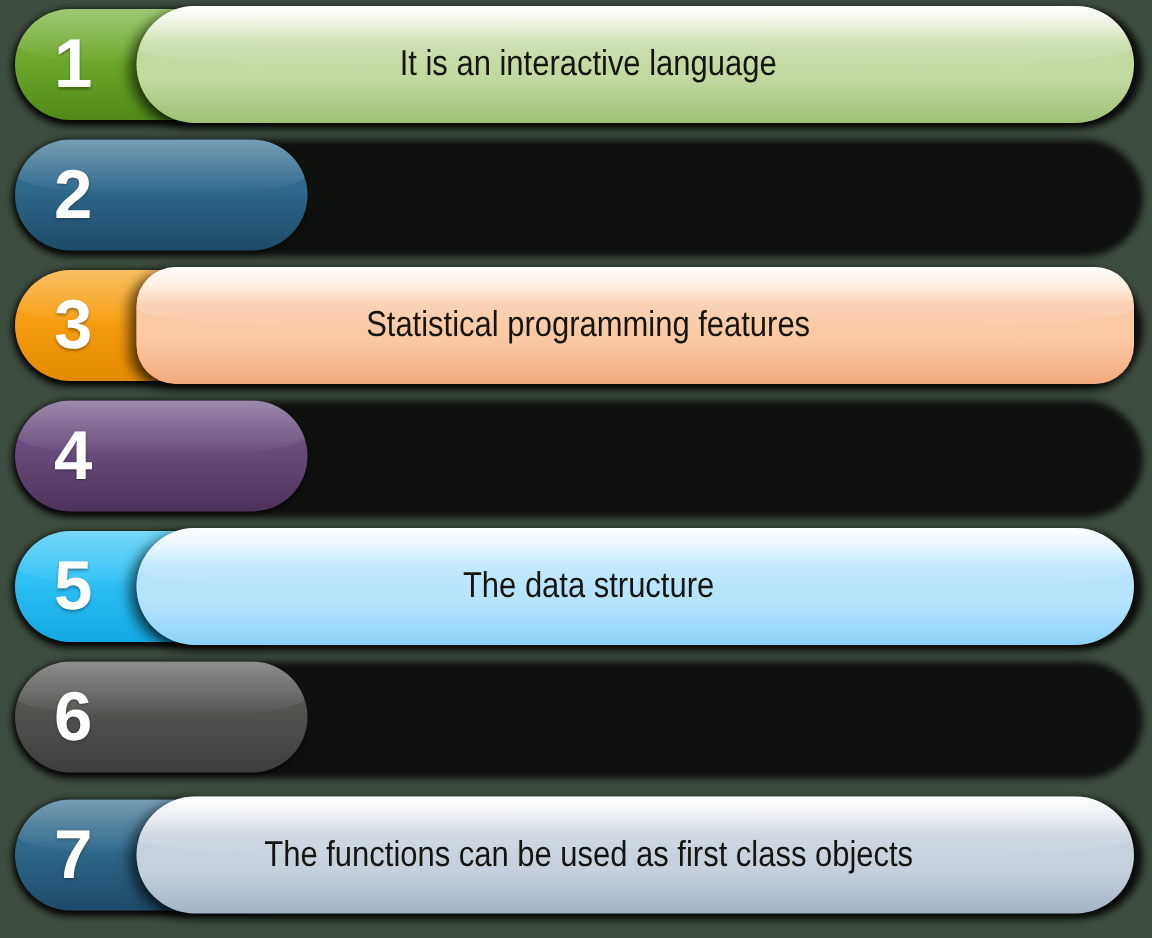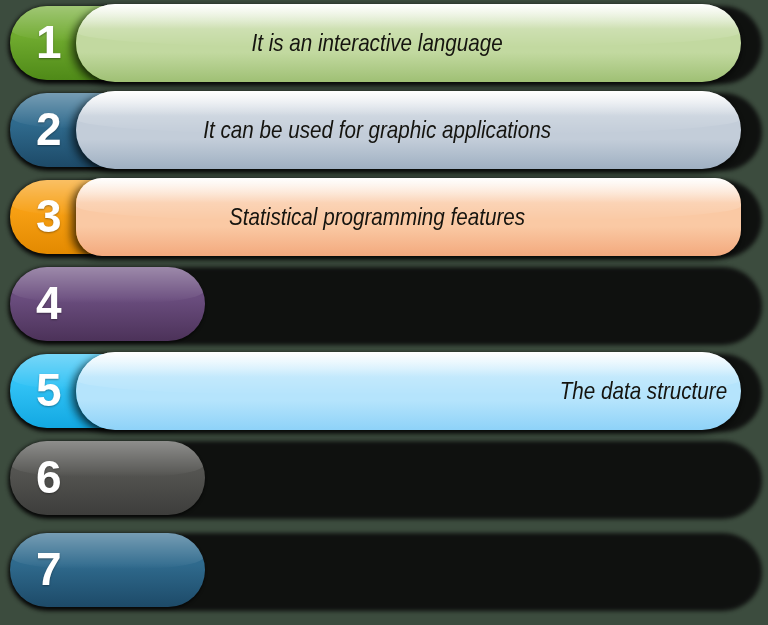--- a/index.html
+++ b/index.html
@@ -74,32 +74,31 @@
     color: #ffffff;
     font-family: "Liberation Sans Narrow", "Liberation Sans", sans-serif;
     transform-origin: left center;
     text-shadow: 0 1px 2px rgba(0,0,0,.35);
     letter-spacing: -1px;
   }
 
   
   .body-pill {
     position: absolute;
-    left: 76px;
+    left: 91px;
     top: 4px;
     width: 665px;
     height: 78px;
     border-radius: 39px;
     overflow: hidden;
     box-shadow: -6px 3px 7px rgba(0,0,0,.45),
                  0 3px 5px rgba(0,0,0,.45);
     display: flex;
     align-items: center;
     justify-content: center;
-    font-style: italic;
   }
   .body-pill .sheen {
     position: absolute;
     left: 0; top: 0;
     width: 100%; height: 55%;
     background: linear-gradient(to bottom, rgba(255,255,255,.45), rgba(255,255,255,0));
     border-radius: 39px 39px 50% 50%;
     pointer-events: none;
   }
   .body-pill .label {
@@ -139,24 +138,20 @@
       <div class="label" style="color: rgb(21, 20, 15);">It is an interactive language</div>
     </div>
   </div>
 
   <div class="row" id="row-1">
     <div class="shadow-pill"></div>
     <div class="badge" style="background: linear-gradient(rgb(47, 106, 141) 0%, rgb(47, 106, 141) 42%, rgb(29, 74, 104) 100%);">
       <div class="glare"></div>
       <div class="num">2</div>
     </div>
-    <div class="body-pill" style="background: linear-gradient(rgb(255, 255, 255) 0%, rgb(195, 205, 217) 32%, rgb(195, 205, 217) 62%, rgb(159, 176, 194) 100%);">
-      <div class="sheen"></div>
-      <div class="label" style="color: rgb(21, 20, 15);">It can be used for graphic applications</div>
-    </div>
   </div>
 
   <div class="row" id="row-2">
     <div class="shadow-pill"></div>
     <div class="badge" style="background: linear-gradient(rgb(247, 159, 19) 0%, rgb(247, 159, 19) 42%, rgb(227, 138, 0) 100%);">
       <div class="glare"></div>
       <div class="num">3</div>
     </div>
     <div class="body-pill" style="background: linear-gradient(rgb(255, 255, 255) 0%, rgb(250, 201, 164) 32%, rgb(250, 201, 164) 62%, rgb(243, 169, 125) 100%); border-radius: 26px;">
       <div class="sheen"></div>
@@ -171,35 +166,39 @@
       <div class="num">4</div>
     </div>
   </div>
 
   <div class="row" id="row-4">
     <div class="shadow-pill"></div>
     <div class="badge" style="background: linear-gradient(rgb(49, 194, 245) 0%, rgb(49, 194, 245) 42%, rgb(18, 168, 226) 100%);">
       <div class="glare"></div>
       <div class="num">5</div>
     </div>
-    <div class="body-pill" style="background: linear-gradient(rgb(255, 255, 255) 0%, rgb(181, 228, 252) 32%, rgb(181, 228, 252) 62%, rgb(142, 210, 248) 100%); justify-content: flex-end;">
+    <div class="body-pill" style="background: linear-gradient(rgb(255, 255, 255) 0%, rgb(181, 228, 252) 32%, rgb(181, 228, 252) 62%, rgb(142, 210, 248) 100%);">
       <div class="sheen"></div>
       <div class="label" style="color: rgb(21, 20, 15);">The data structure</div>
     </div>
   </div>
 
   <div class="row" id="row-5">
     <div class="shadow-pill"></div>
     <div class="badge" style="background: linear-gradient(rgb(84, 84, 81) 0%, rgb(84, 84, 81) 42%, rgb(61, 61, 59) 100%);">
       <div class="glare"></div>
       <div class="num">6</div>
     </div>
   </div>
 
   <div class="row" id="row-6">
     <div class="shadow-pill"></div>
     <div class="badge" style="background: linear-gradient(rgb(47, 106, 141) 0%, rgb(47, 106, 141) 42%, rgb(29, 74, 104) 100%);">
       <div class="glare"></div>
       <div class="num">7</div>
     </div>
+    <div class="body-pill" style="background: linear-gradient(rgb(255, 255, 255) 0%, rgb(198, 209, 221) 32%, rgb(198, 209, 221) 62%, rgb(163, 180, 198) 100%);">
+      <div class="sheen"></div>
+      <div class="label" style="color: rgb(21, 20, 15);">The functions can be used as first class objects</div>
+    </div>
   </div>
 
 </div>
 
 </body></html>

